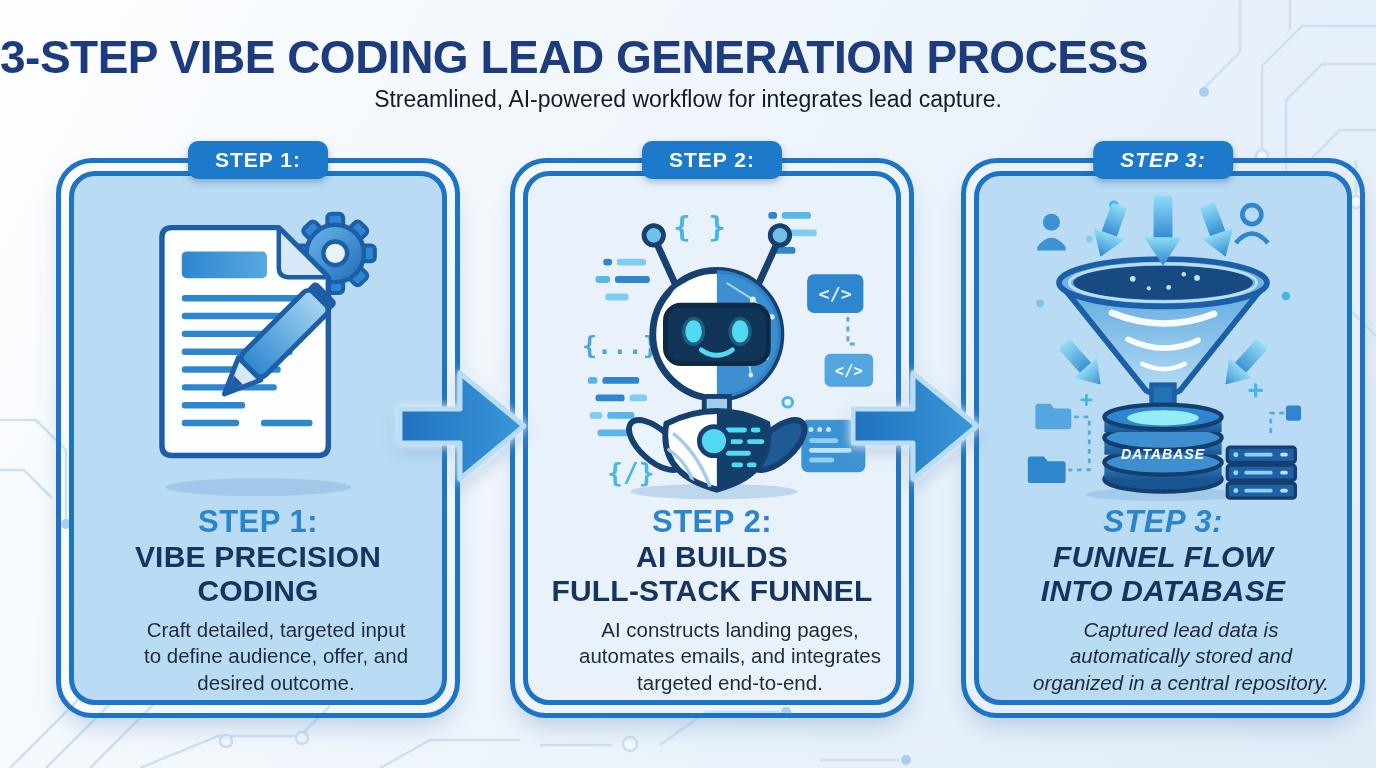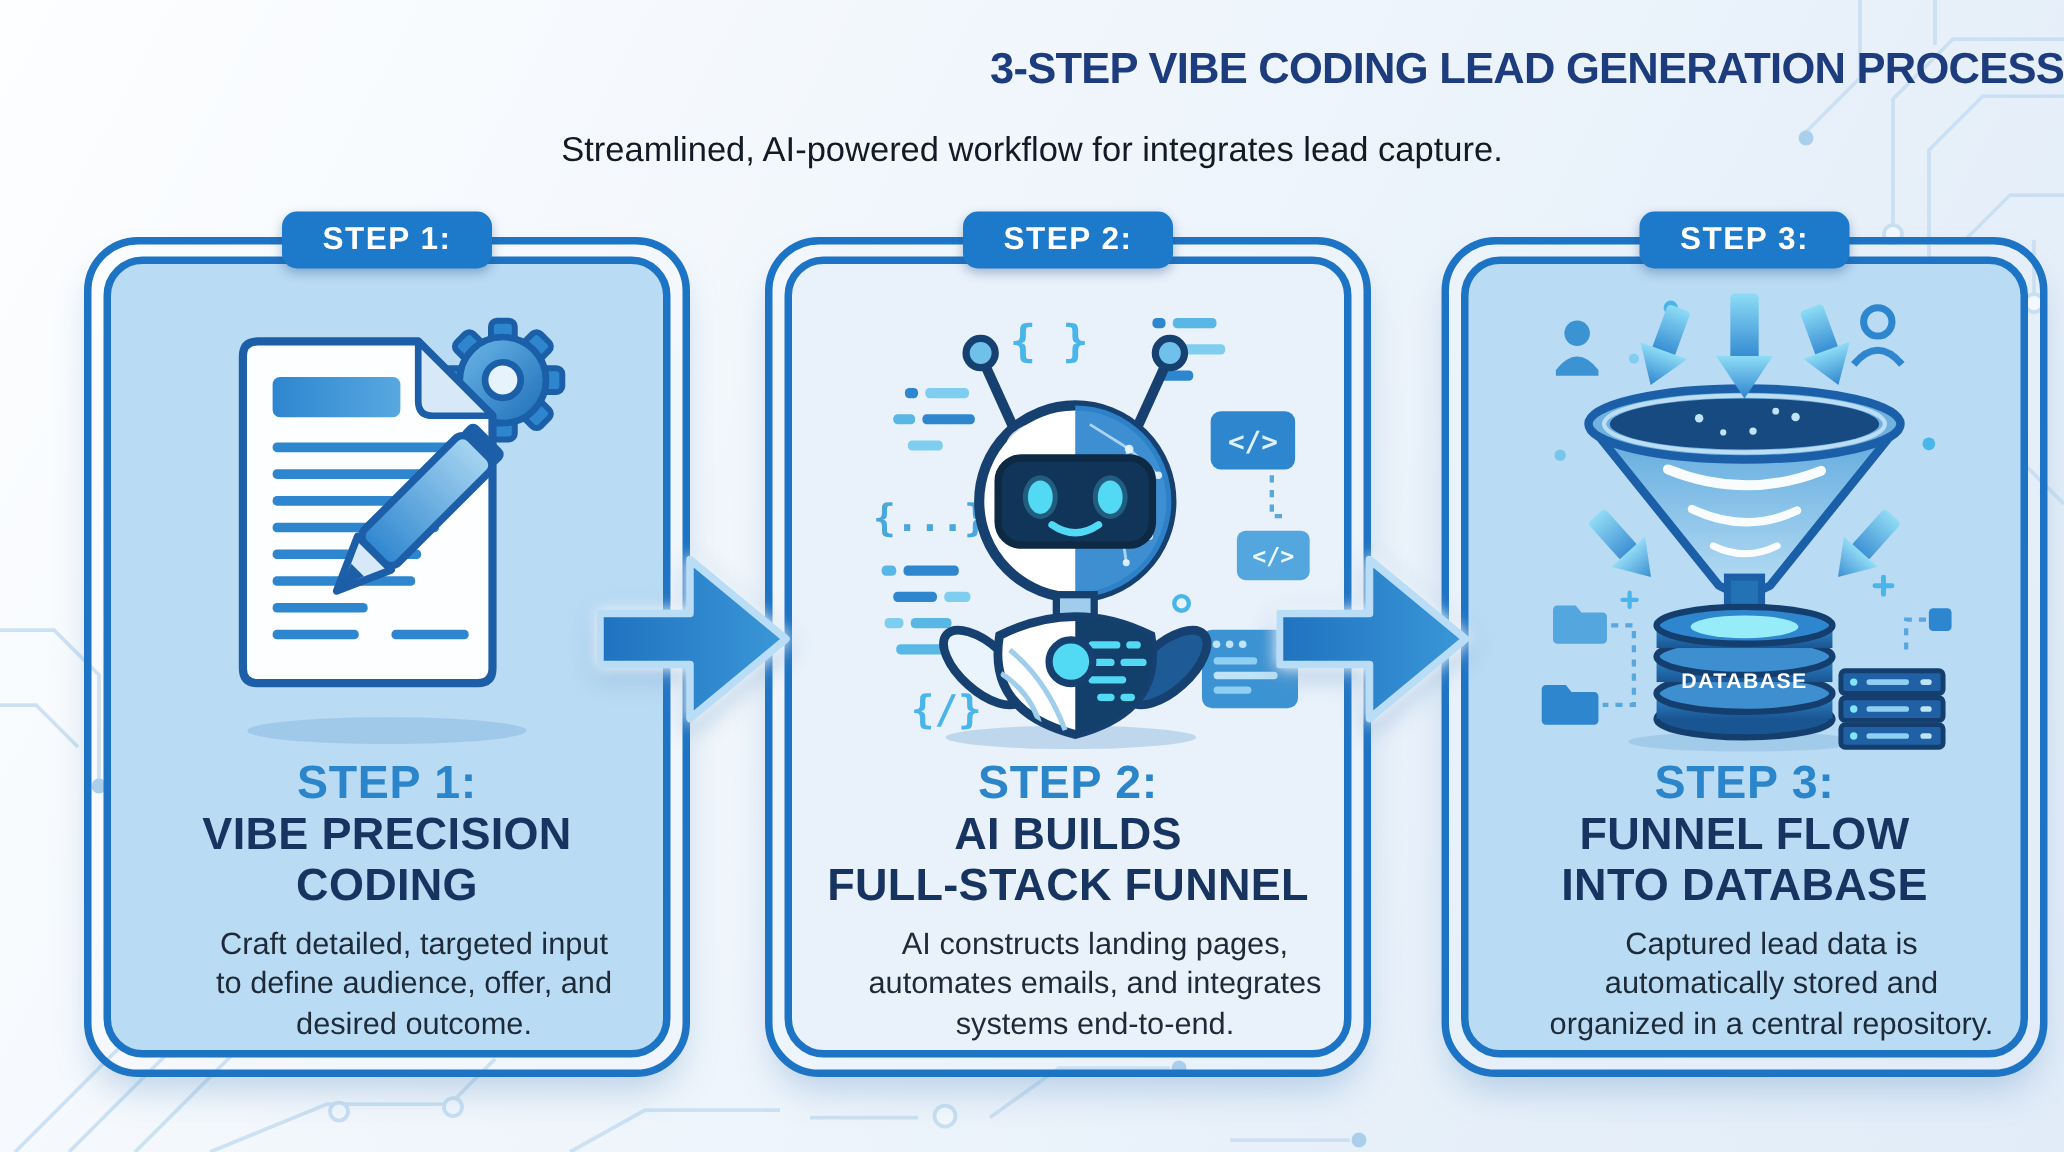--- a/index.html
+++ b/index.html
@@ -7,22 +7,22 @@
   body { font-family:"Liberation Sans", sans-serif; }
   #stage {
     position:relative; width:1376px; height:768px; overflow:hidden;
     background: linear-gradient(118deg, #fdfeff 0%, #f2f7fc 35%, #e8f1fa 70%, #e1ecf8 100%);
   }
   
   #circuit { position:absolute; inset:0; z-index:0; }
 
   
   .page-title {
-    position:absolute; top:30px; left:0; width:100%; text-align:right;
-    font-size:29px; font-weight:bold; letter-spacing:-0.5px; color:#1d3c7e; z-index:2;
+    position:absolute; top:30px; left:0; width:100%; text-align:left;
+    font-size:46px; font-weight:bold; letter-spacing:-0.5px; color:#1d3c7e; z-index:2;
   }
   .page-subtitle {
     position:absolute; top:86px; left:0; width:100%; text-align:center;
     font-size:23px; color:#121a26; z-index:2;
   }
 
   
   .card { position:absolute; top:158px; width:404px; height:560px; z-index:2; }
   .card-frame {
     position:absolute; inset:0; border:5px solid #1e74c4; border-radius:36px;
@@ -288,26 +288,26 @@
       </svg>
 
       <div class="step-heading">STEP 2:</div>
       <div class="card-title">
         <div>AI BUILDS</div>
         <div>FULL-STACK FUNNEL</div>
       </div>
       <div class="card-desc">
         <div>AI constructs landing pages,</div>
         <div>automates emails, and integrates</div>
-        <div>systems end-to-end.</div>
+        <div>targeted end-to-end.</div>
       </div>
     </div>
   </div>
 
-  <div class="card" style="left:961px;">
+  <div class="card" style="left:961px;font-style:italic;">
     <div class="card-frame"></div>
     <div class="step-badge">STEP 3:</div>
     <div class="card-inner">
 
       <svg class="illu" viewBox="0 0 340 330">
         <defs>
           <linearGradient id="cyanArrow" x1="0" y1="0" x2="0" y2="1">
             <stop offset="0" stop-color="#8edcf6"></stop>
               <stop offset="1" stop-color="#2e86cf"></stop>
           </linearGradient>

